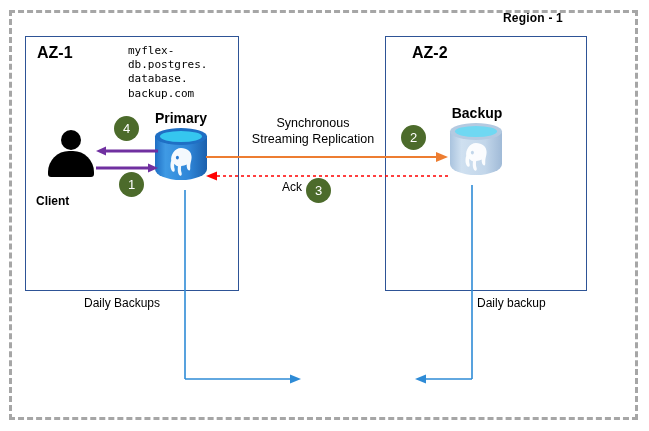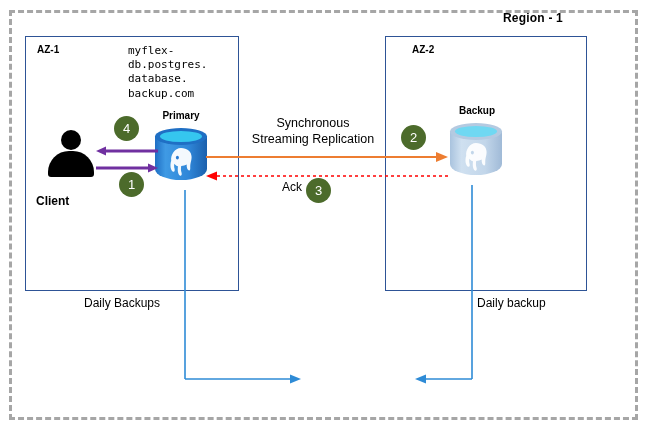--- a/index.html
+++ b/index.html
@@ -10,29 +10,29 @@
   
   .region-box{position:absolute;left:9px;top:10px;width:629px;height:410px;
     border:3px dashed #a6a6a6;box-sizing:border-box;}
   .region-label{position:absolute;right:9px;top:11px;font-size:12px;font-weight:bold;
     letter-spacing:.2px;}
 
   
   .az-box{position:absolute;border:1.5px solid #2e5496;box-sizing:border-box;background:transparent;}
   #az1{left:25px;top:36px;width:214px;height:255px;}
   #az2{left:385px;top:36px;width:202px;height:255px;}
-  .az-label{position:absolute;font-size:10px;font-weight:bold;}
+  .az-label{position:absolute;font-size:16px;font-weight:bold;}
 
   
   .hostname{position:absolute;left:128px;top:44px;width:100px;
     font-family:"DejaVu Sans Mono","Liberation Mono",monospace;
     font-size:11px;line-height:14.2px;color:#000;white-space:pre-line;}
 
   
-  .db-title{position:absolute;font-size:10px;font-weight:bold;text-align:center;}
+  .db-title{position:absolute;font-size:14px;font-weight:bold;text-align:center;}
 
   
   .db{position:absolute;width:52px;height:60px;}
   .db .body{position:absolute;left:0;top:8px;width:52px;height:44px;border-radius:0 0 26px 26px/0 0 11px 11px;}
   .db .topring{position:absolute;left:0;top:0;width:52px;height:17px;border-radius:50%;}
   .db .inner{position:absolute;left:5px;top:3px;width:42px;height:11px;border-radius:50%;}
   .db .eleph{position:absolute;left:0;top:14px;width:52px;height:40px;
     display:flex;align-items:center;justify-content:center;}
   .db .eleph svg{display:block;}
 

